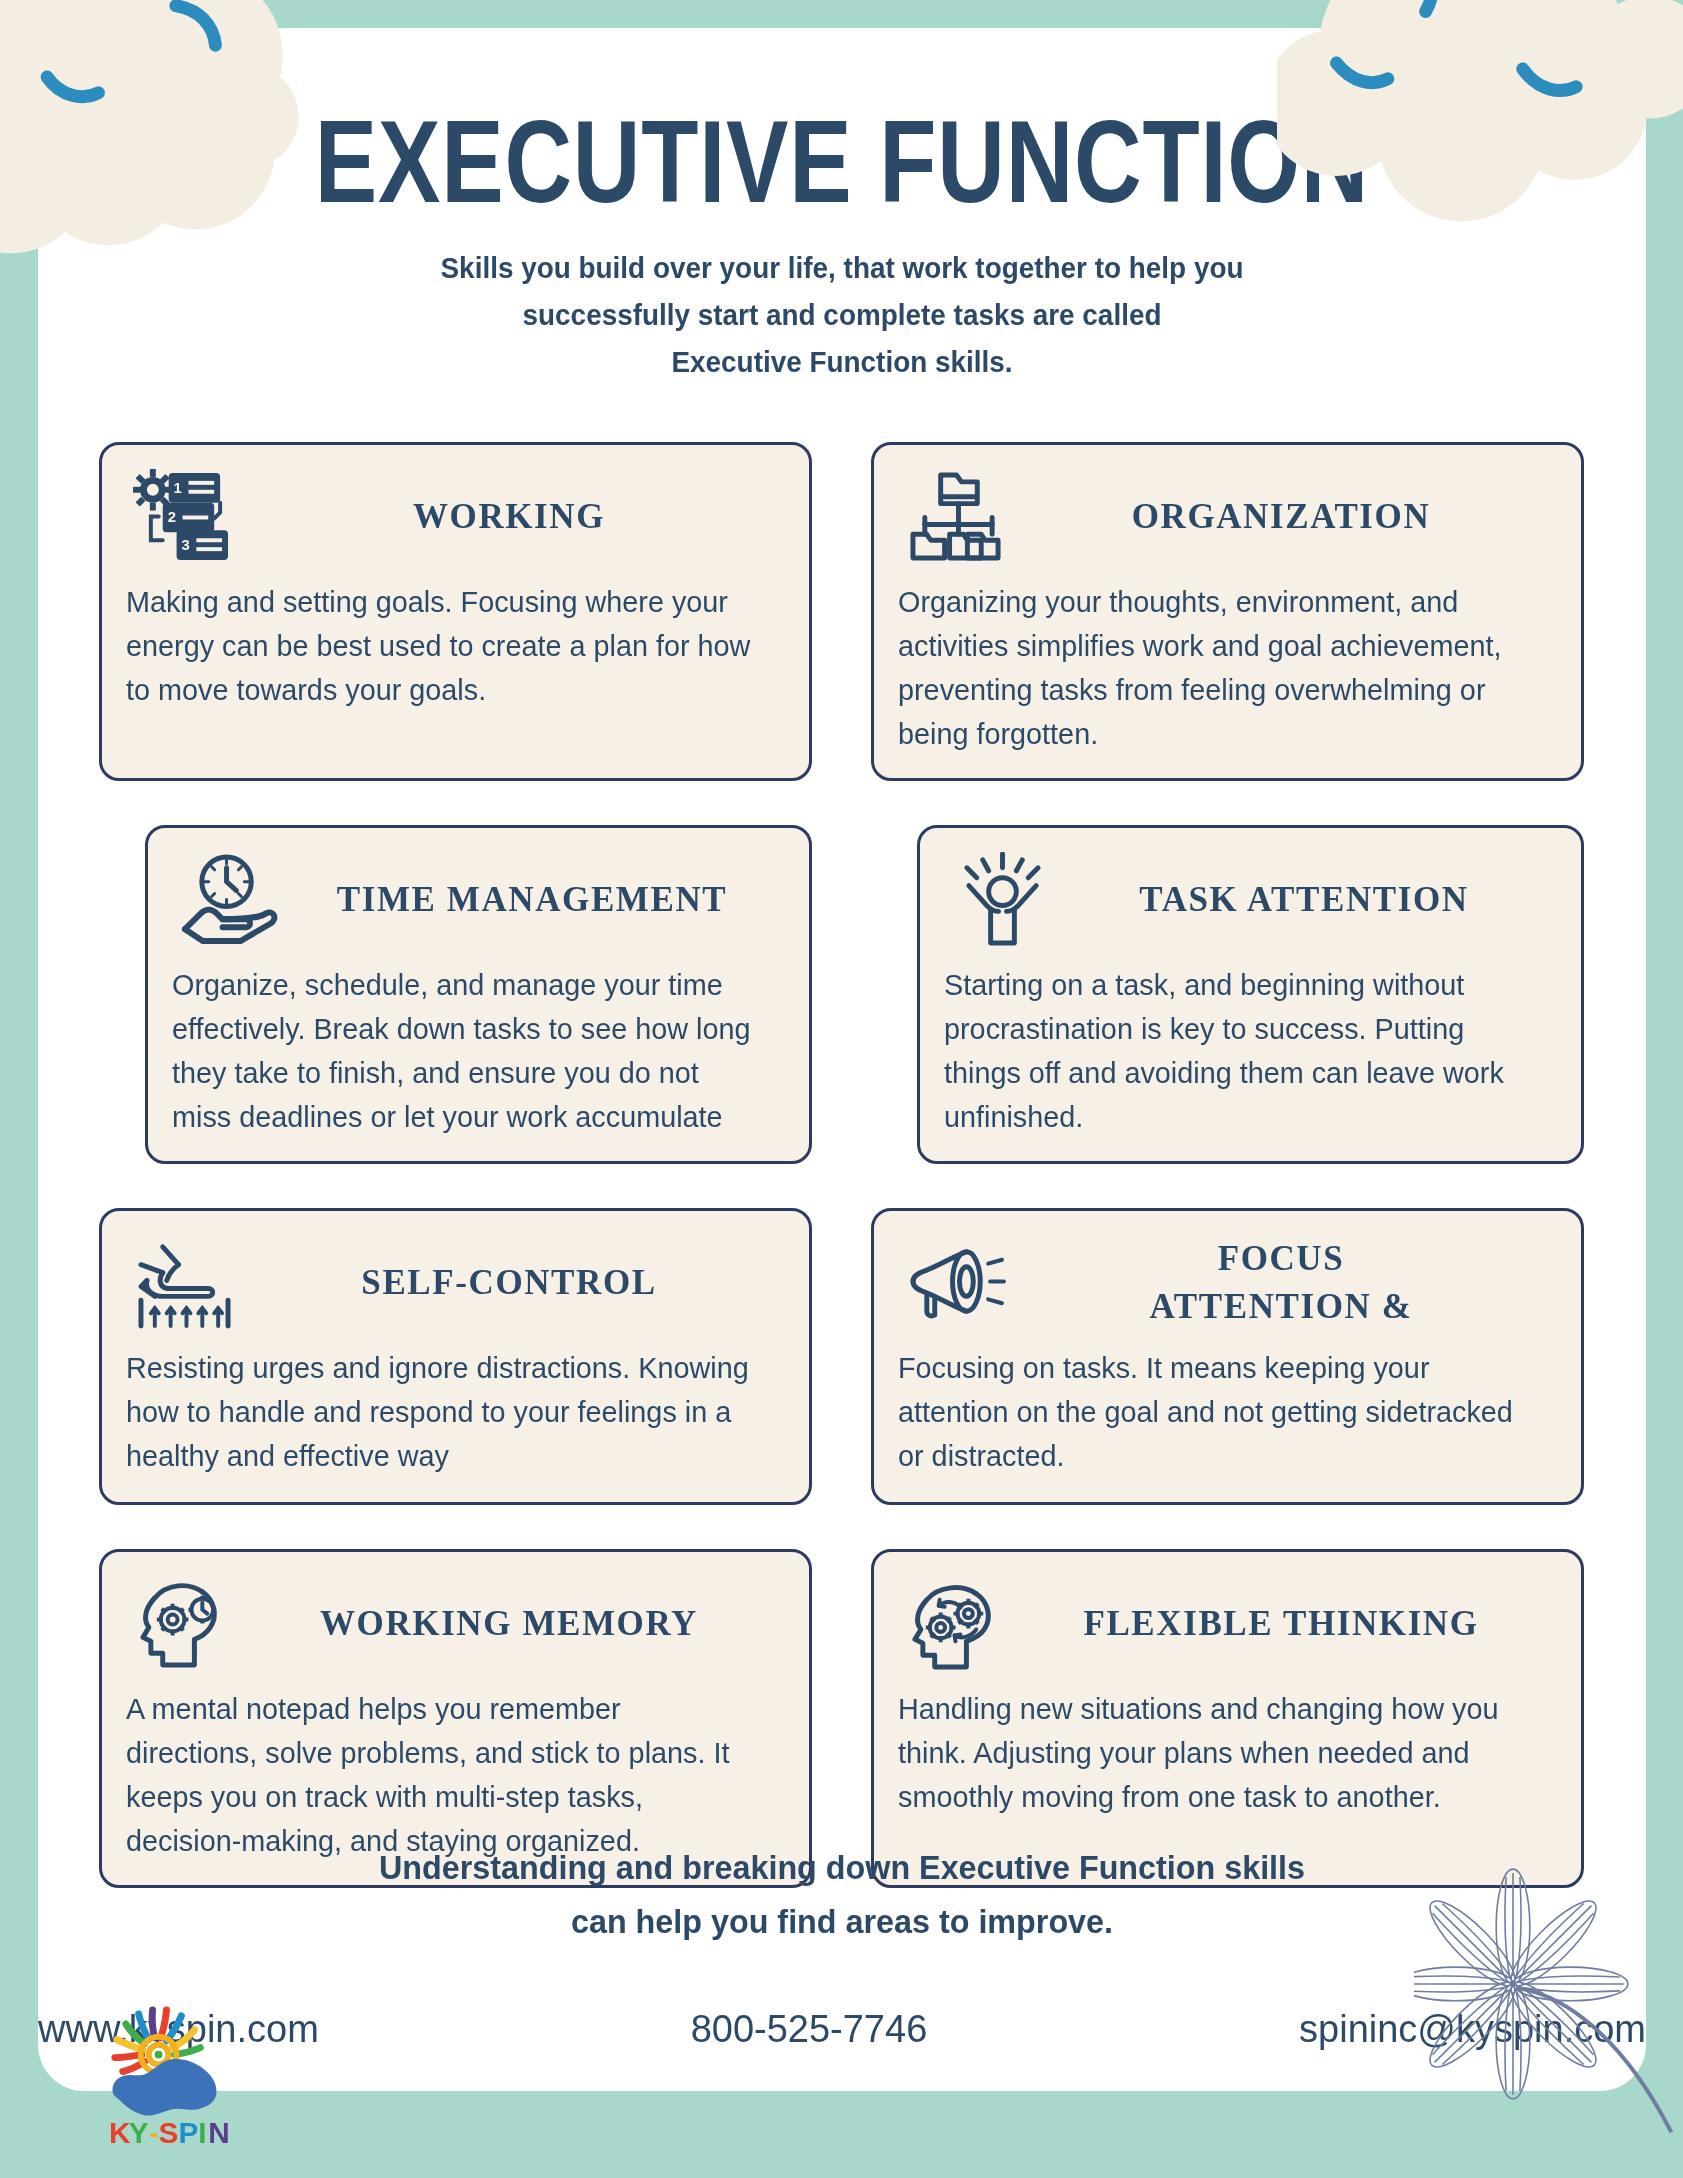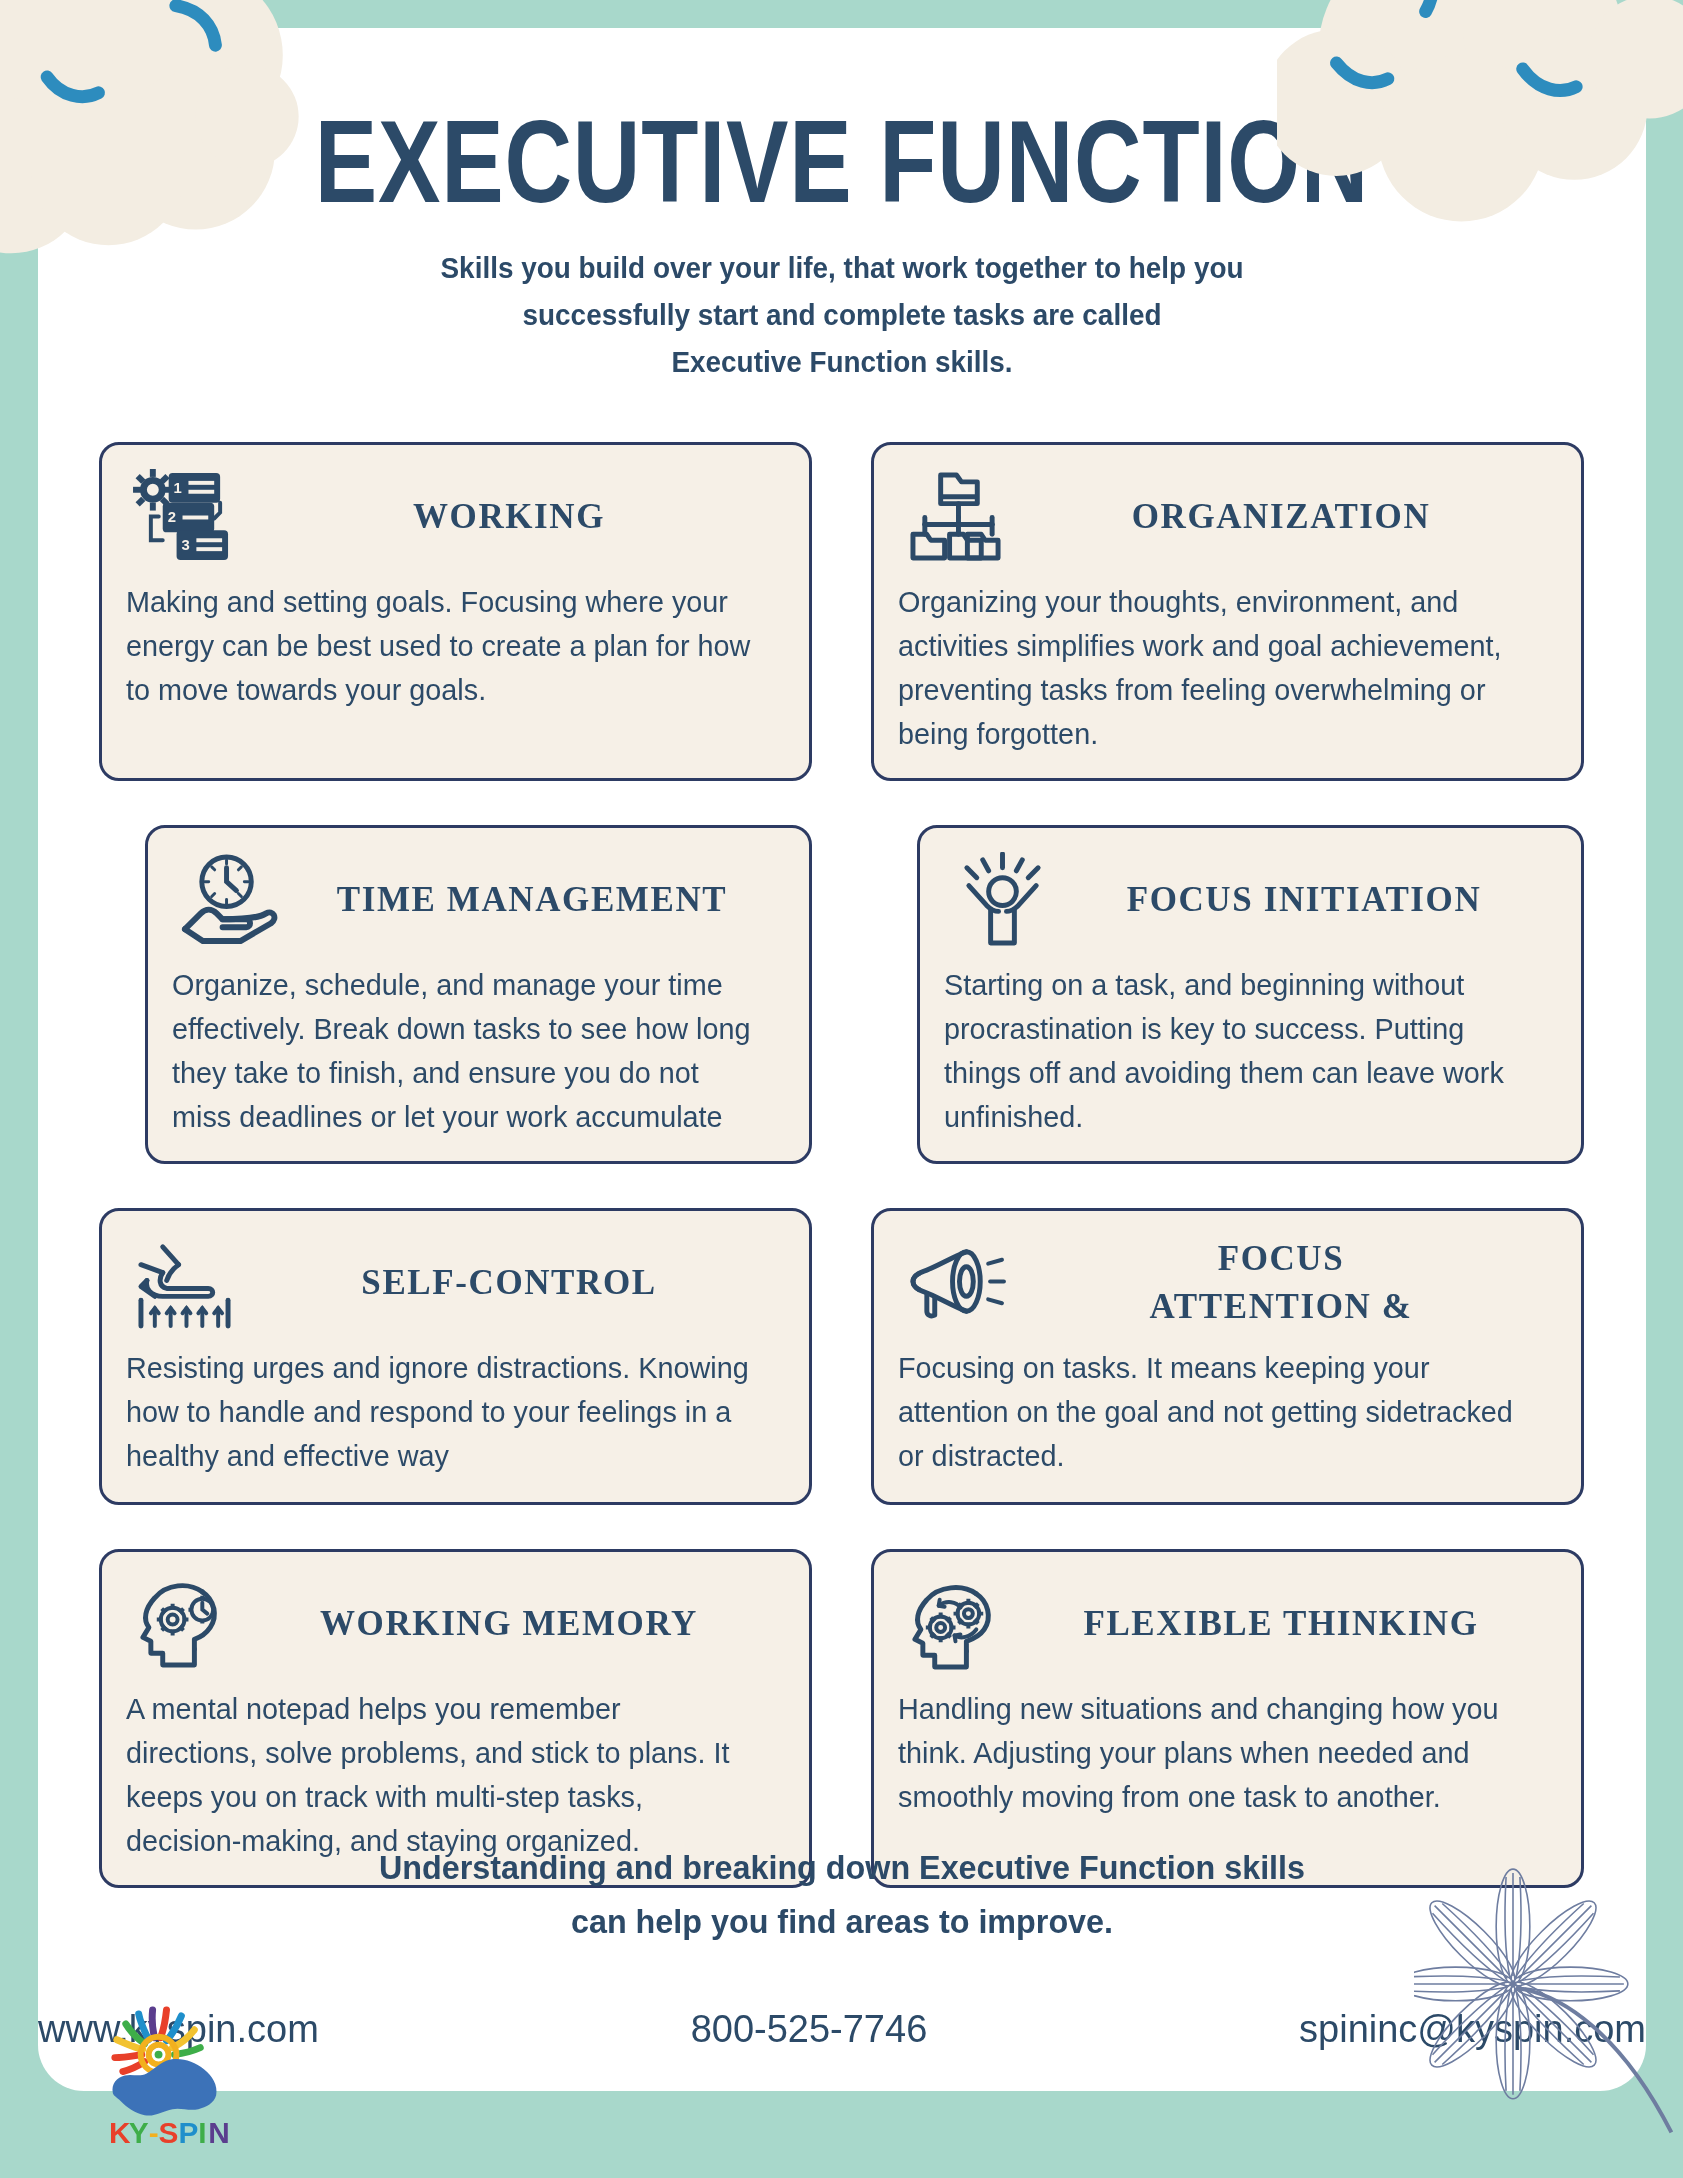--- a/index.html
+++ b/index.html
@@ -280,21 +280,21 @@
               </g>
               <circle cx="50" cy="40" r="14" fill="none" stroke="#2C4A68" stroke-width="5"></circle>
               <g fill="none" stroke="#2C4A68" stroke-width="5" stroke-linecap="round" stroke-linejoin="round">
                 <path d="M16 34 L34 54 C38 58 42 60 46 60"></path>
                 <path d="M84 34 L66 54 C62 58 58 60 54 60"></path>
                 <path d="M38 58 v34 h24 V58"></path>
               </g>
             </svg>
           </div>
           <div class="card-title">
-            <div>FOCUS INITIATION</div>
+            <div>TASK ATTENTION</div>
           </div>
         </div>
         <div class="card-body">Starting on a task, and beginning without procrastination is key to success. Putting things off and avoiding them can leave work unfinished.</div>
       </div>
 
       <div class="card h3">
         <div class="card-head">
           <div class="card-icon">
             <svg width="103" height="95" viewBox="0 0 104 96">
               <g fill="none" stroke="#2C4A68" stroke-width="5" stroke-linecap="round" stroke-linejoin="round">

